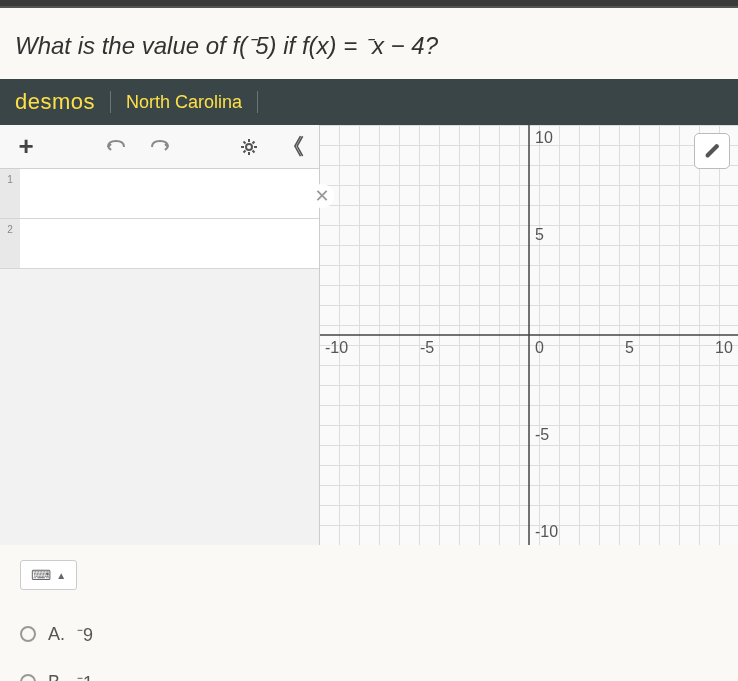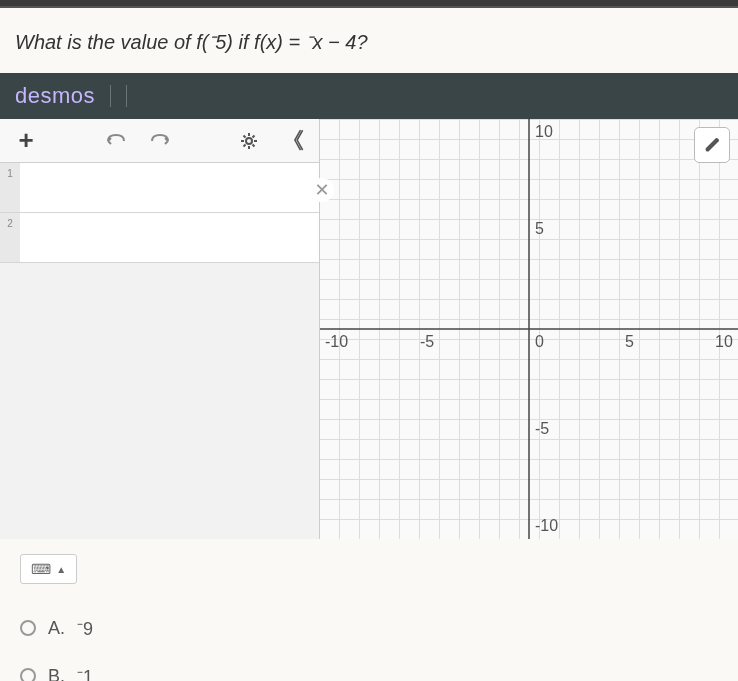--- a/index.html
+++ b/index.html
@@ -11,27 +11,27 @@
       overflow: hidden;
     }
     .top-bar {
       background: #3a3a3a;
       height: 8px;
       border-bottom: 2px solid #555;
     }
     .question-area {
       padding: 20px 15px 18px 15px;
       background: #faf9f5;
-      font-size: 20px;
+      font-size: 24px;
       color: #333;
       font-style: italic;
     }
     .desmos-header {
       background: #3a4548;
-      color: #c4b5fd;
+      color: #fde047;
       display: flex;
       align-items: center;
       padding: 10px 15px;
       gap: 15px;
       font-size: 18px;
     }
     .desmos-logo {
       font-weight: normal;
       font-size: 22px;
       letter-spacing: 0.5px;
@@ -188,20 +188,21 @@
 </head>
 <body>
 
 <div class="top-bar"></div>
 
 <div class="question-area">What is the value of f(⁻5) if f(x) = ⁻x − 4?</div>
 
 <div class="desmos-header">
   <span class="desmos-logo">desmos</span>
   <span class="divider"></span>
+  <span>North Carolina</span>
   <span class="divider"></span>
 </div>
 
 <div class="main-area">
   <div class="left-panel">
     <div class="toolbar">
       <div class="tool-btn plus">+</div>
       <div class="tool-spacer"></div>
       <div class="tool-btn">
         <svg width="20" height="16" viewBox="0 0 20 16">

